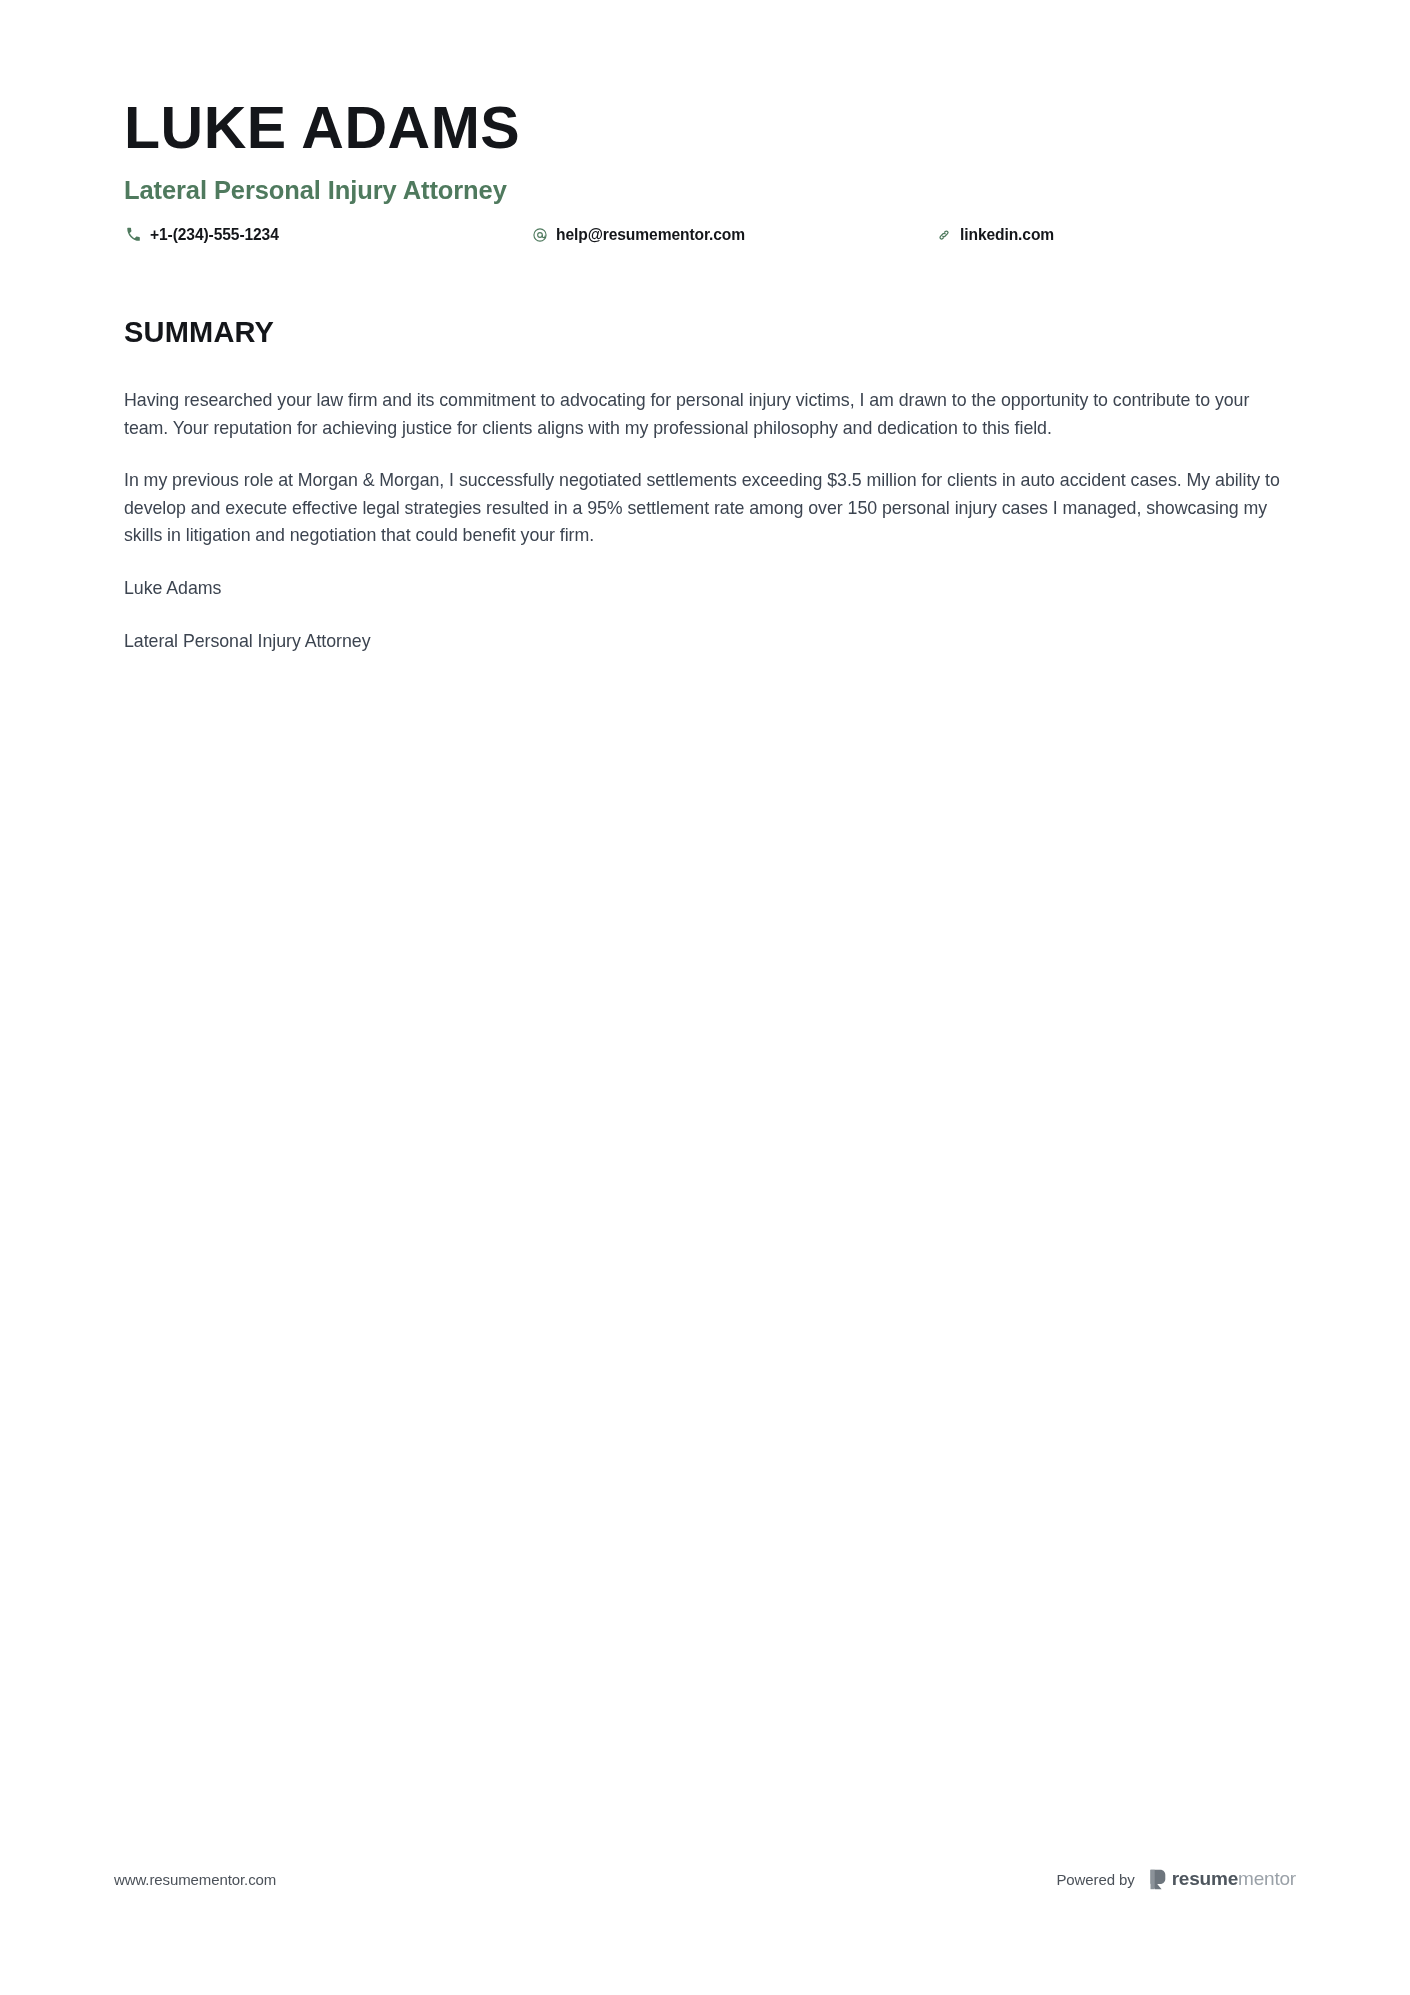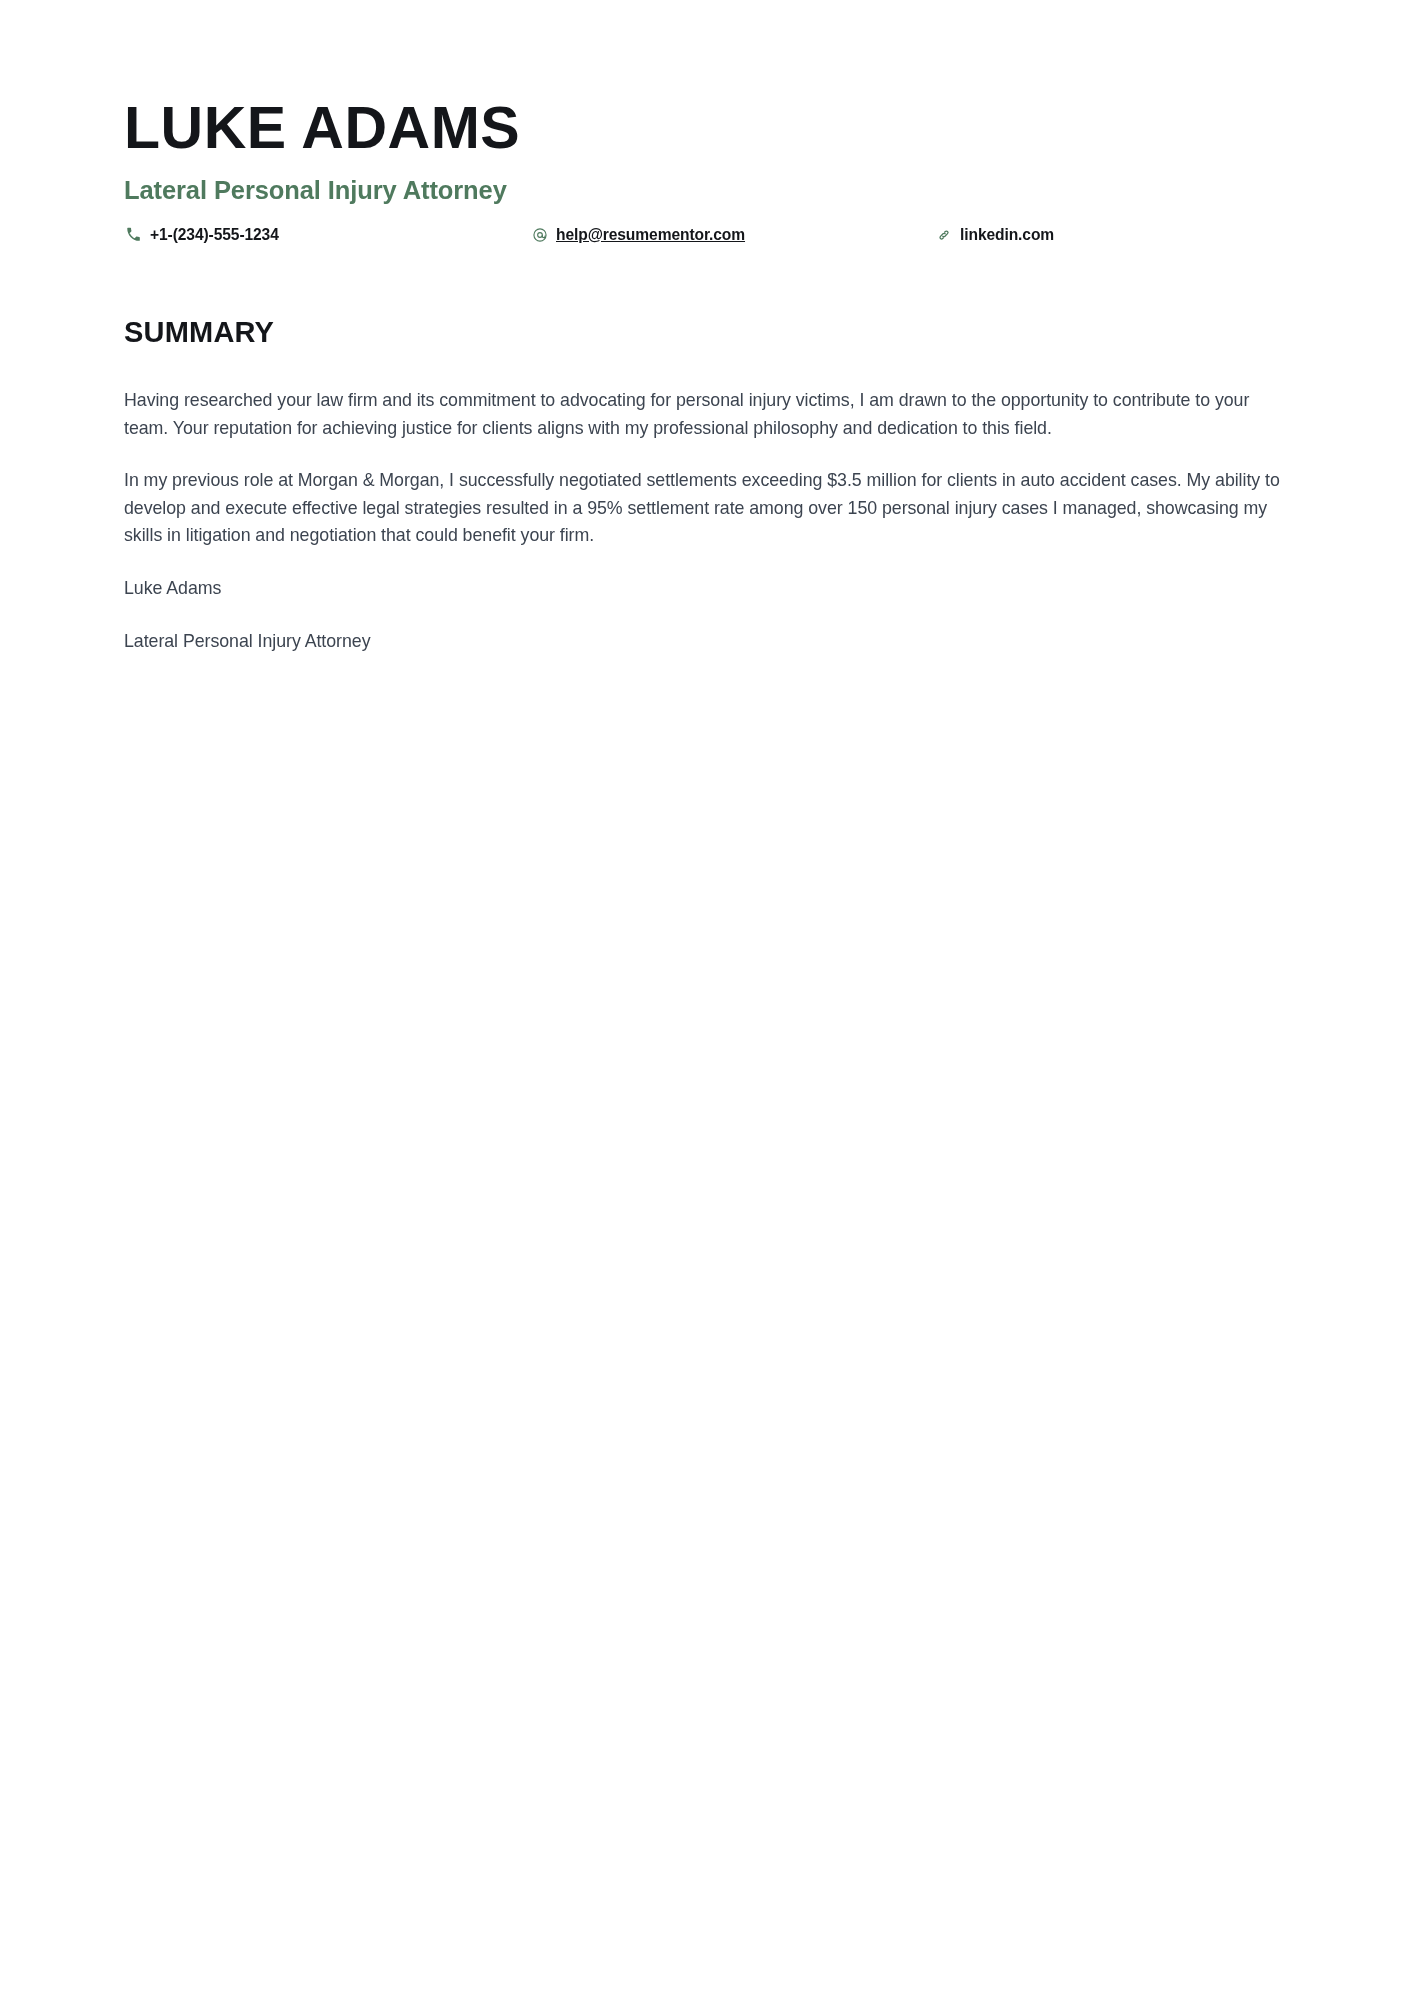--- a/index.html
+++ b/index.html
@@ -63,21 +63,21 @@
   .contact-item {
     display: flex;
     align-items: center;
     font-size: 15.6px;
     font-weight: 700;
     color: #14161a;
     letter-spacing: -0.1px;
     white-space: nowrap;
   }
   .contact-item.c1 { width: 379px; }
-  .contact-item.c2 { width: 377px; text-decoration: underline; }
+  .contact-item.c2 { width: 377px; }
   .contact-item.c3 { width: auto; }
 
   .ci-icon {
     display: inline-flex;
     align-items: center;
     justify-content: center;
     width: 19px;
     height: 19px;
     margin-right: 7px;
     flex: 0 0 19px;
@@ -215,14 +215,33 @@
       <div class="letter">
         <p>Having researched your law firm and its commitment to advocating for personal injury victims, I am drawn to the opportunity to contribute to your team. Your reputation for achieving justice for clients aligns with my professional philosophy and dedication to this field.</p>
         <p>In my previous role at Morgan &amp; Morgan, I successfully negotiated settlements exceeding $3.5 million for clients in auto accident cases. My ability to develop and execute effective legal strategies resulted in a 95% settlement rate among over 150 personal injury cases I managed, showcasing my skills in litigation and negotiation that could benefit your firm.</p>
         <p>Luke Adams</p>
         <p>Lateral Personal Injury Attorney</p>
       </div>
     </div>
 
   </div>
 
+  <div class="footer">
+    <div class="footer-left">www.resumementor.com</div>
+
+    <div class="footer-right">
+      <div class="powered-by">Powered by</div>
+
+      <div class="brand">
+        <span class="brand-mark">
+          <svg width="17" height="21" viewBox="0 0 17 21" aria-hidden="true">
+            <path d="M1.5 0.8h9.8c2.8 0 5 2.2 5 5v4.1c0 2.8-2.2 5-5 5H8.2l4.4 5.3H6.1L1.5 14.6V0.8z" fill="#6d757d"></path>
+            <path d="M1.5 0.8h4.2v19.4H1.5z" fill="#8b9299"></path>
+          </svg>
+        </span>
+        <span class="brand-text">
+          <span class="b1">resume</span><span class="b2">mentor</span>
+        </span>
+      </div>
+    </div>
+  </div>
 
 </div>
 
 </body></html>

